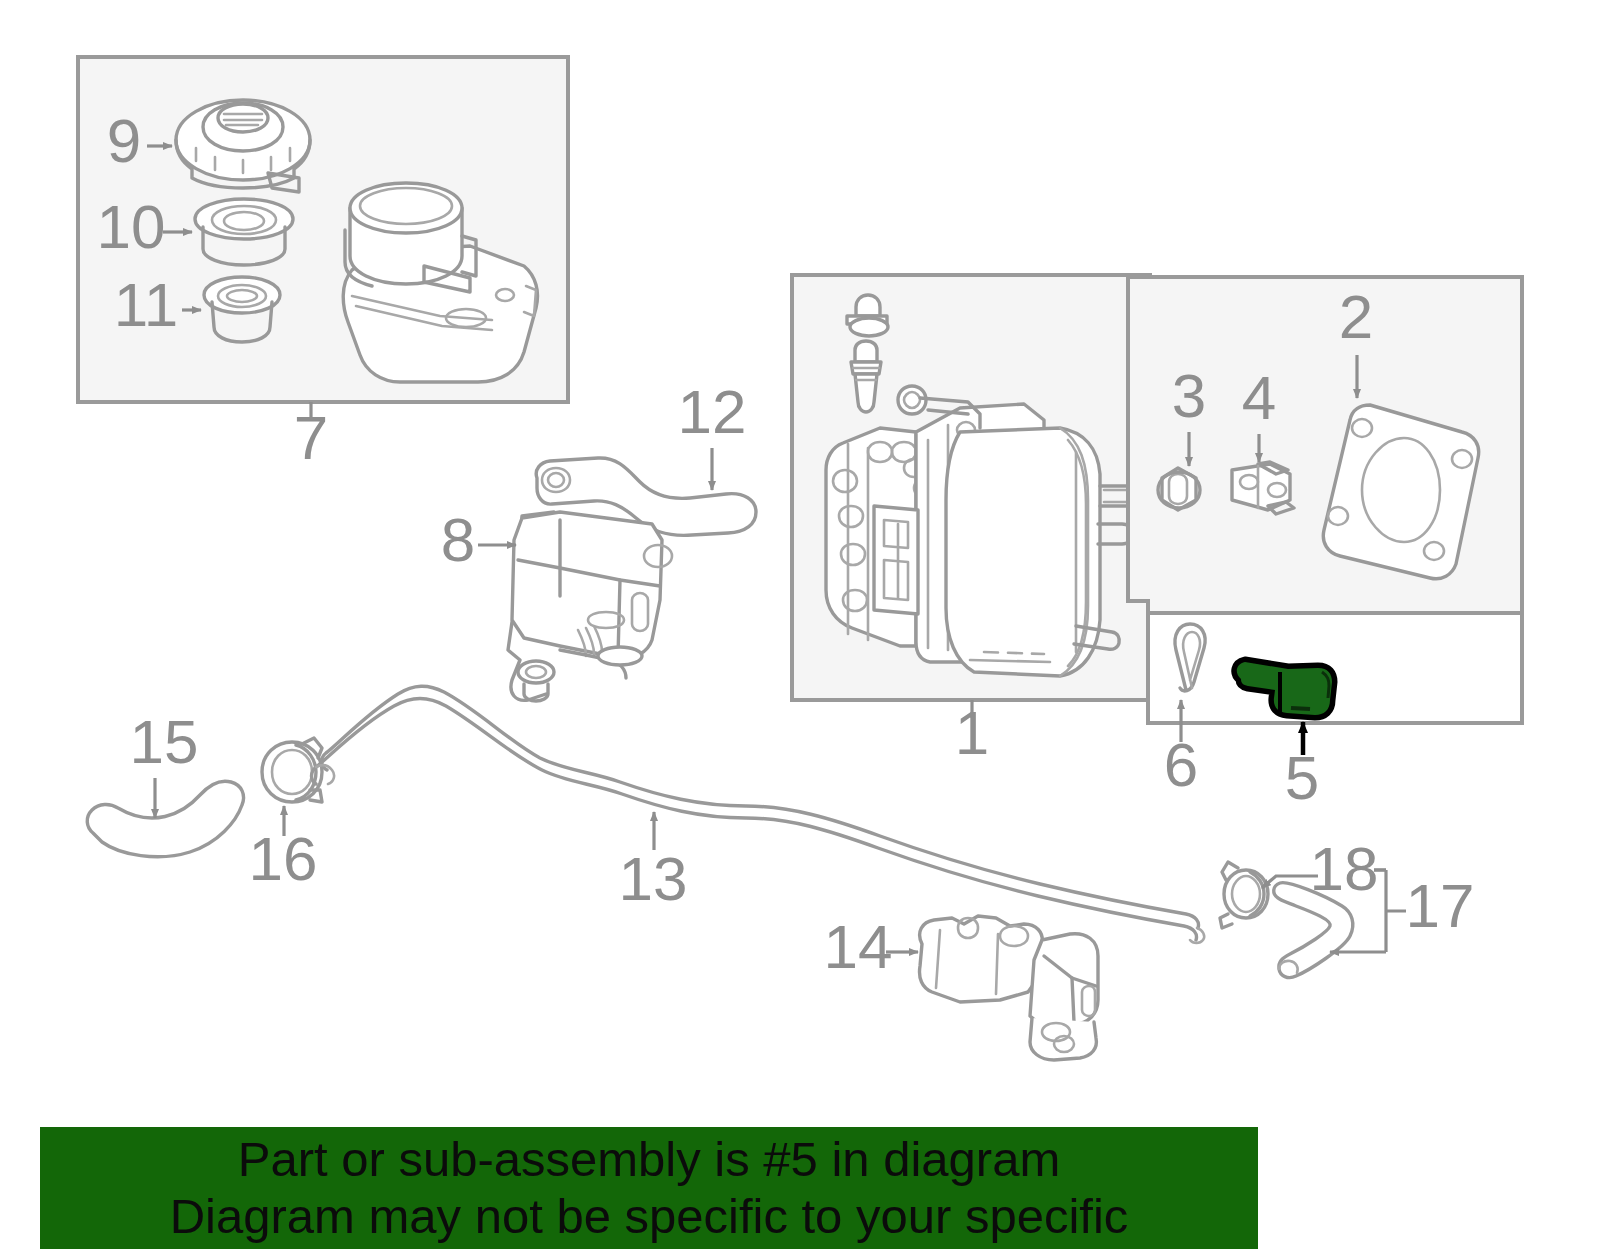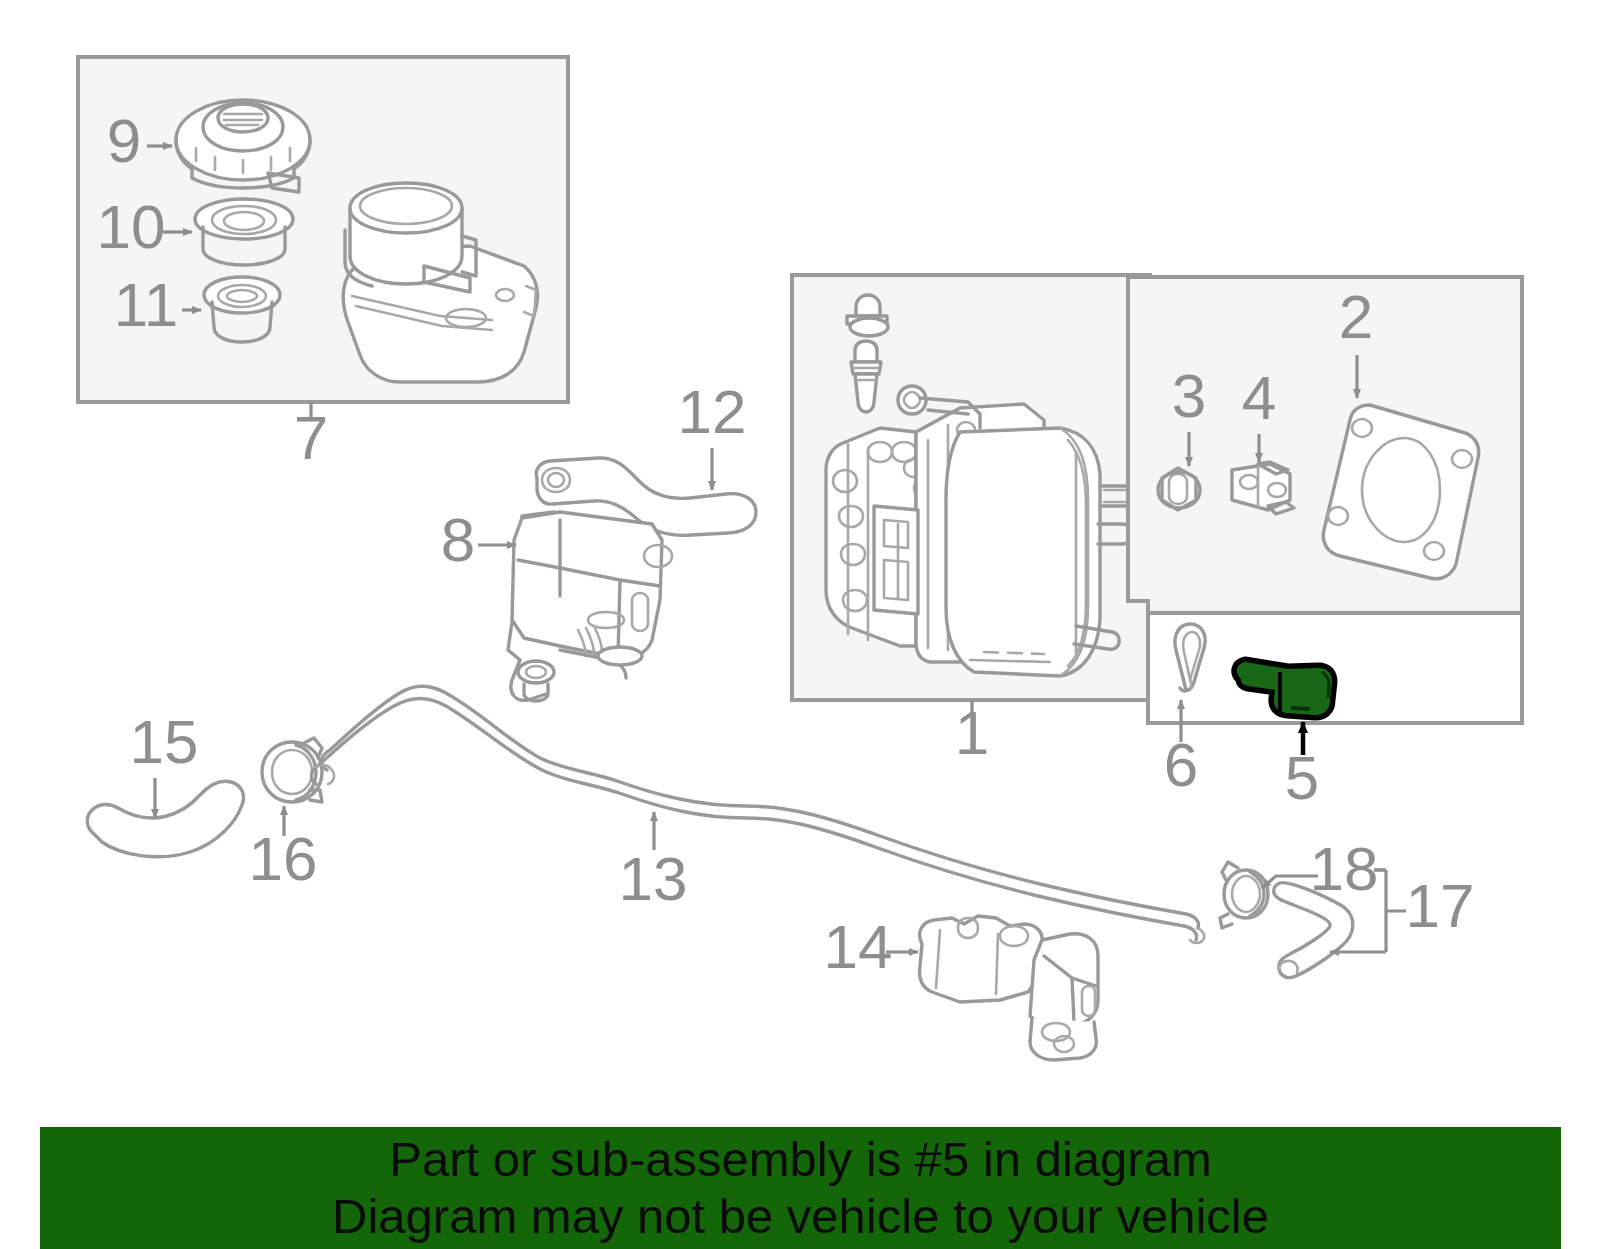--- a/index.html
+++ b/index.html
@@ -31,21 +31,21 @@
     font-size: 62px;
     fill: #8e8e8e;
     font-weight: 400;
     text-anchor: middle;
     dominant-baseline: middle;
   }
   #banner {
     position: absolute;
     left: 40px;
     top: 1127px;
-    width: 1521px;
+    width: 1218px;
     height: 122px;
     background: #136708;
     box-sizing: border-box;
     display: flex;
     flex-direction: column;
     align-items: center;
     justify-content: center;
     overflow: hidden;
   }
   .banner-line {
@@ -367,16 +367,16 @@
     <text class="callout-num" x="858" y="952">14</text>
     <text class="callout-num" x="164" y="747">15</text>
     <text class="callout-num" x="283" y="864">16</text>
     <text class="callout-num" x="1440" y="911">17</text>
     <text class="callout-num" x="1344" y="874">18</text>
 
   </svg>
 
   <div id="banner">
     <div class="banner-line">Part or sub-assembly is #5 in diagram</div>
-    <div class="banner-line">Diagram may not be vehicle to your vehicle</div>
+    <div class="banner-line">Diagram may not be specific to your specific</div>
   </div>
 
 </div>
 
 </body></html>

